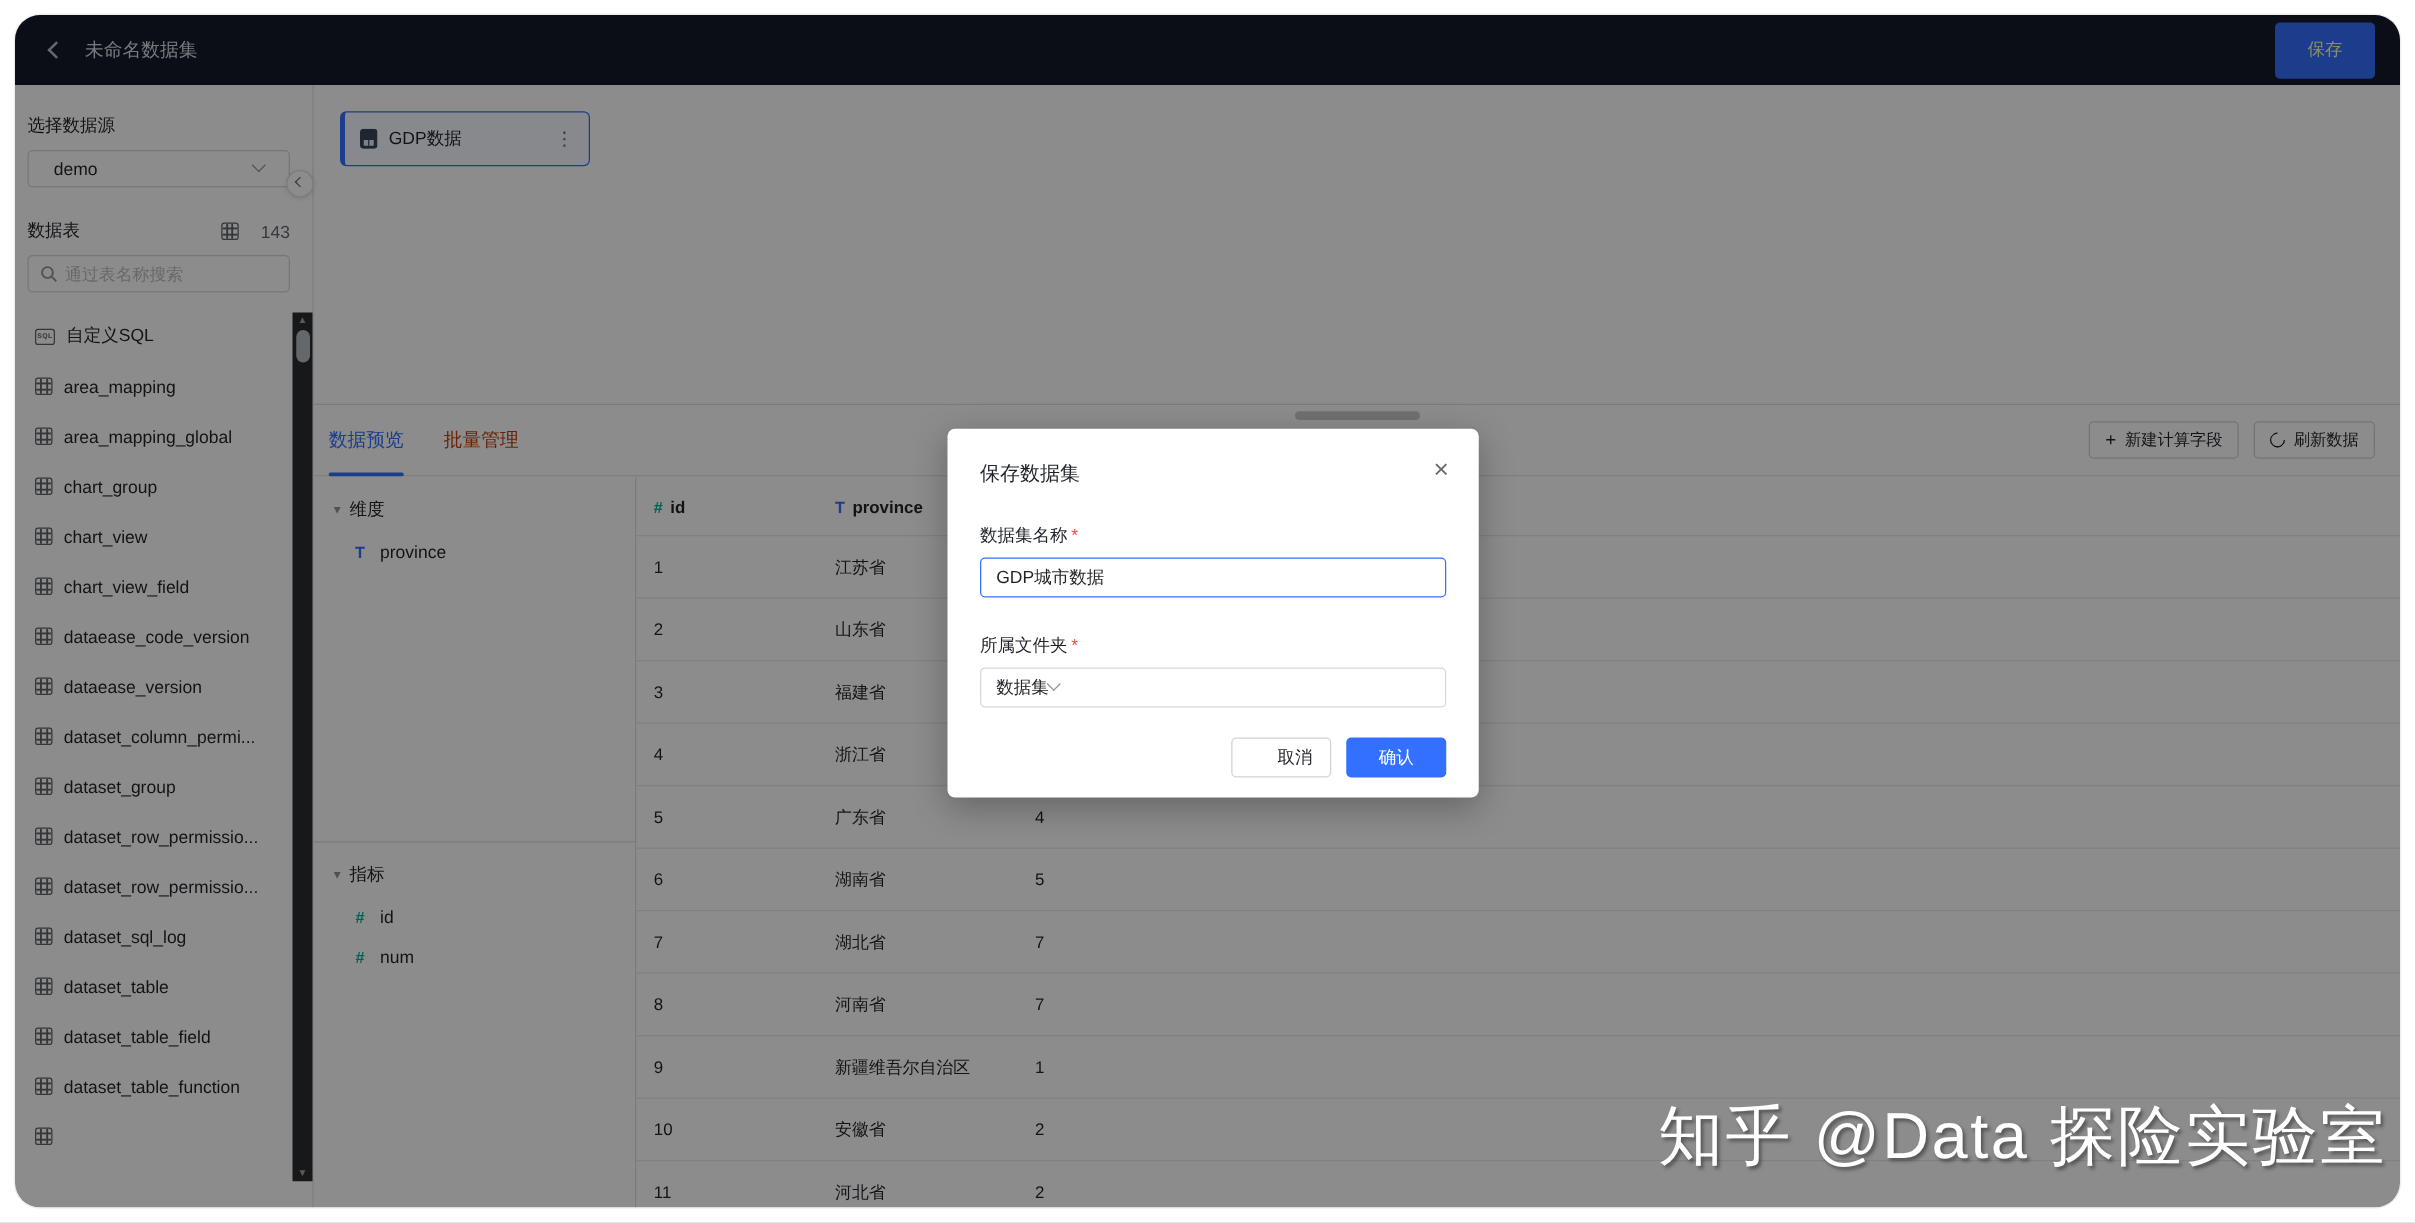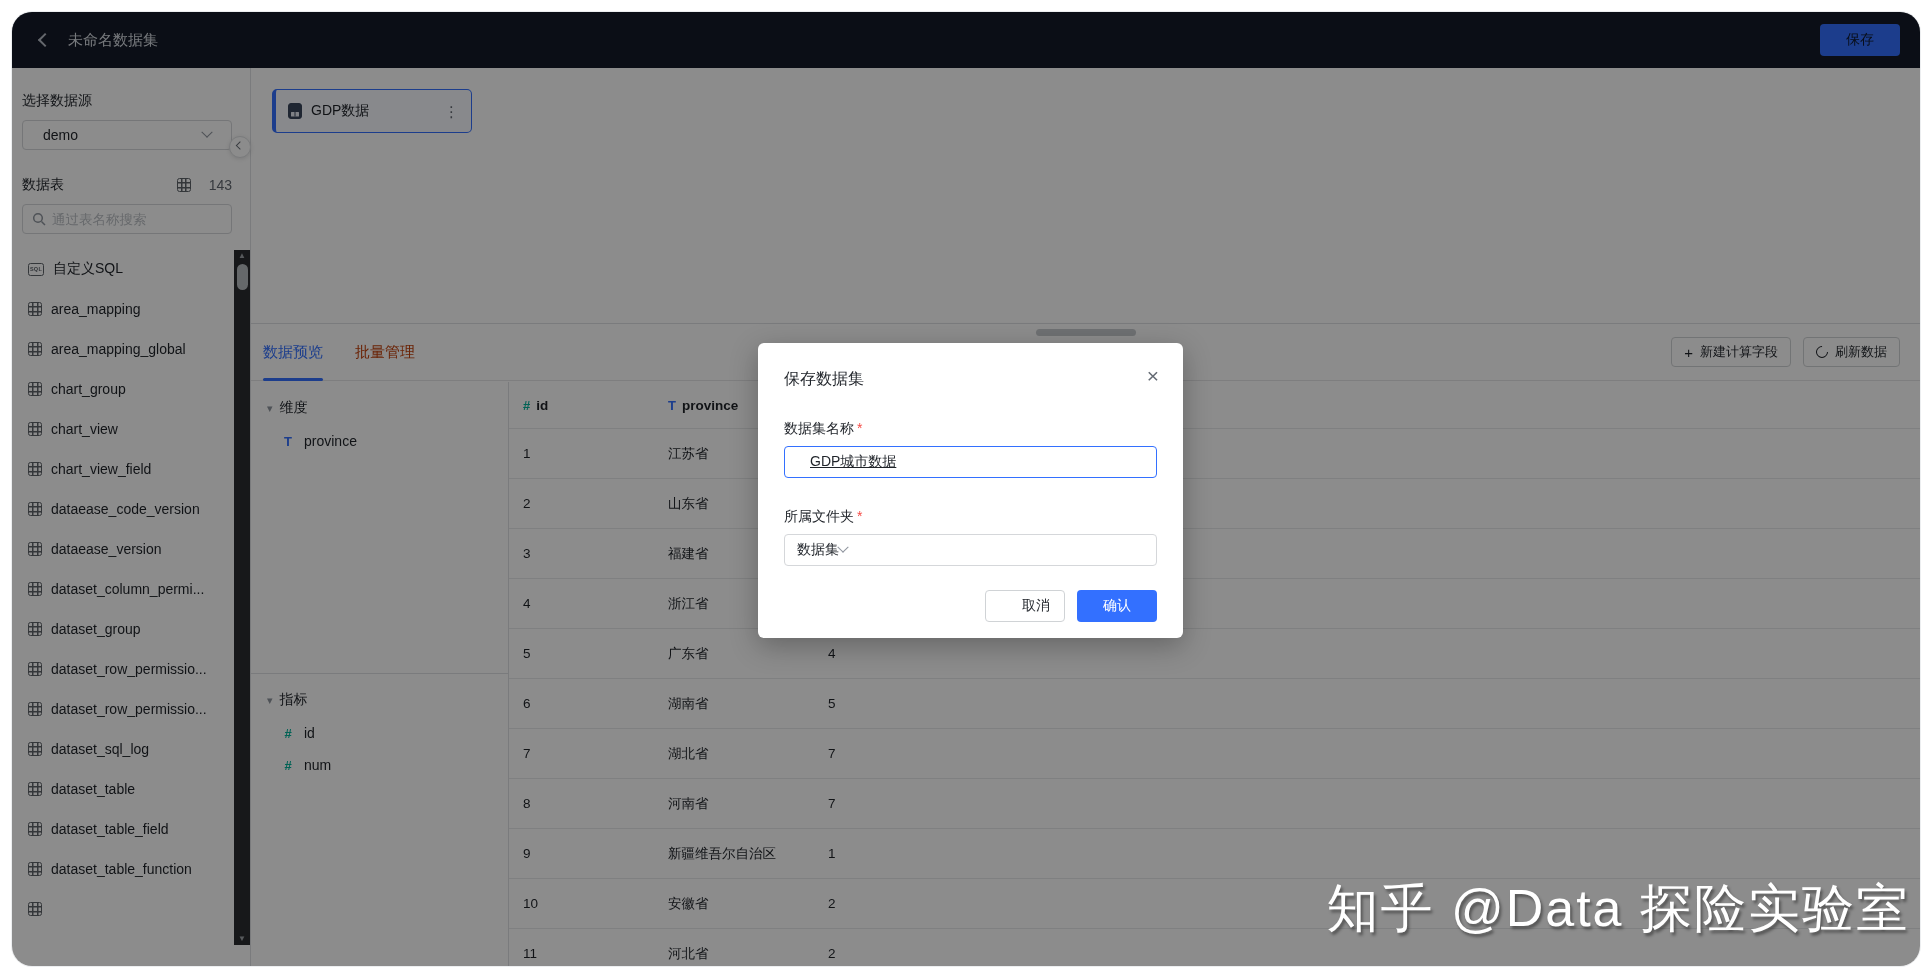--- a/index.html
+++ b/index.html
@@ -8,22 +8,22 @@
   *{margin:0;padding:0;box-sizing:border-box;}
   html,body{width:1932px;height:978px;background:#ffffff;overflow:hidden;
     font-family:"Liberation Sans","DejaVu Sans",sans-serif;color:#1f2329;}
   .app{position:absolute;left:12px;top:12px;width:1908px;height:954px;
     border-radius:20px;overflow:hidden;background:#fff;box-shadow:0 0 0 1px #eceef0;}
   
   .app-header{height:56px;background:#151b28;display:flex;align-items:center;padding:0 20px;position:relative;z-index:2;}
   .back-chev{width:10px;height:10px;border-left:2px solid #b9bec7;border-bottom:2px solid #b9bec7;
     transform:rotate(45deg);margin:0 4px 0 8px;cursor:pointer;}
   .hd-title{color:#d8dce3;font-size:15px;margin-left:14px;}
-  .btn-save{margin-left:auto;width:80px;height:32px;background:var(--primary);border:none;border-radius:4px;
-    color:#0f172a;font-size:14px;cursor:pointer;font-family:Liberation Mono, monospace;}
+  .btn-save{margin-left:auto;width:80px;height:45px;background:var(--primary);border:none;border-radius:4px;
+    color:#fef9c3;font-size:14px;cursor:pointer;font-family:Liberation Mono, monospace;}
   
   .main{position:absolute;top:56px;left:0;right:0;bottom:0;display:flex;}
   .sidebar{width:239px;position:relative;padding:0 10px;border-right:1px solid #dee0e3;background:#fff;flex:none;}
   .sb-label{margin-top:24px;font-size:14px;color:#1f2329;}
   .sb-select{margin-top:10px;width:210px;height:30px;border:1px solid #d5d7da;border-radius:4px;
     display:flex;align-items:center;justify-content:space-between;padding:0 20px;font-size:14px;cursor:pointer;}
   .chev-down{width:8px;height:8px;border-right:1.5px solid #8f959e;border-bottom:1.5px solid #8f959e;
     transform:rotate(45deg) translate(-2px,-2px);}
   .sb-row{margin-top:26px;width:210px;display:flex;align-items:center;font-size:14px;}
   .sb-count{margin-left:auto;display:flex;align-items:center;gap:18px;color:#646a73;font-size:14px;}
@@ -93,21 +93,21 @@
   .hic.teal{color:var(--measure);}
   
   .overlay{position:absolute;inset:0;background:rgba(0,0,0,0.45);z-index:40;}
   .modal{position:absolute;left:746px;top:331px;width:425px;height:295px;background:#fff;border-radius:6px;
     box-shadow:0 8px 28px rgba(0,0,0,.28);z-index:50;padding:26px;}
   .m-title{font-size:16px;font-weight:500;}
   .m-close{position:absolute;right:24px;top:22px;font-size:21px;color:#646a73;cursor:pointer;line-height:1;}
   .m-label{margin-top:30px;font-size:14px;}
   .req{color:var(--danger);margin-left:3px;}
   .m-input{display:block;margin-top:8px;width:100%;height:32px;border:1px solid var(--primary);border-radius:4px;
-    padding:0 25px;font-size:14px;font-family:inherit;color:#1f2329;outline:none;text-decoration:underline;}
+    padding:0 12px;font-size:14px;font-family:inherit;color:#1f2329;outline:none;}
   .m-select{margin-top:8px;height:32px;border:1px solid #d5d7da;border-radius:4px;display:flex;
     align-items:center;justify-content:flex-start;padding:0 12px;font-size:14px;cursor:pointer;}
   .m-btns{display:flex;justify-content:flex-end;gap:12px;margin-top:24px;}
   .btn-cancel{width:80px;height:32px;border:1px solid #d0d3d6;border-radius:4px;background:#fff;
     font-size:14px;cursor:pointer;font-family:inherit;color:#1f2329;padding-left:22px;}
   .btn-confirm{width:80px;height:32px;border:none;border-radius:4px;background:var(--primary);
     color:#fff;font-size:14px;cursor:pointer;font-family:inherit;}
   
   .watermark{position:absolute;right:10px;top:862px;z-index:60;font-size:52px;font-weight:500;color:#fff;
     letter-spacing:2px;text-shadow:2px 3px 3px rgba(0,0,0,.4);white-space:nowrap;}

